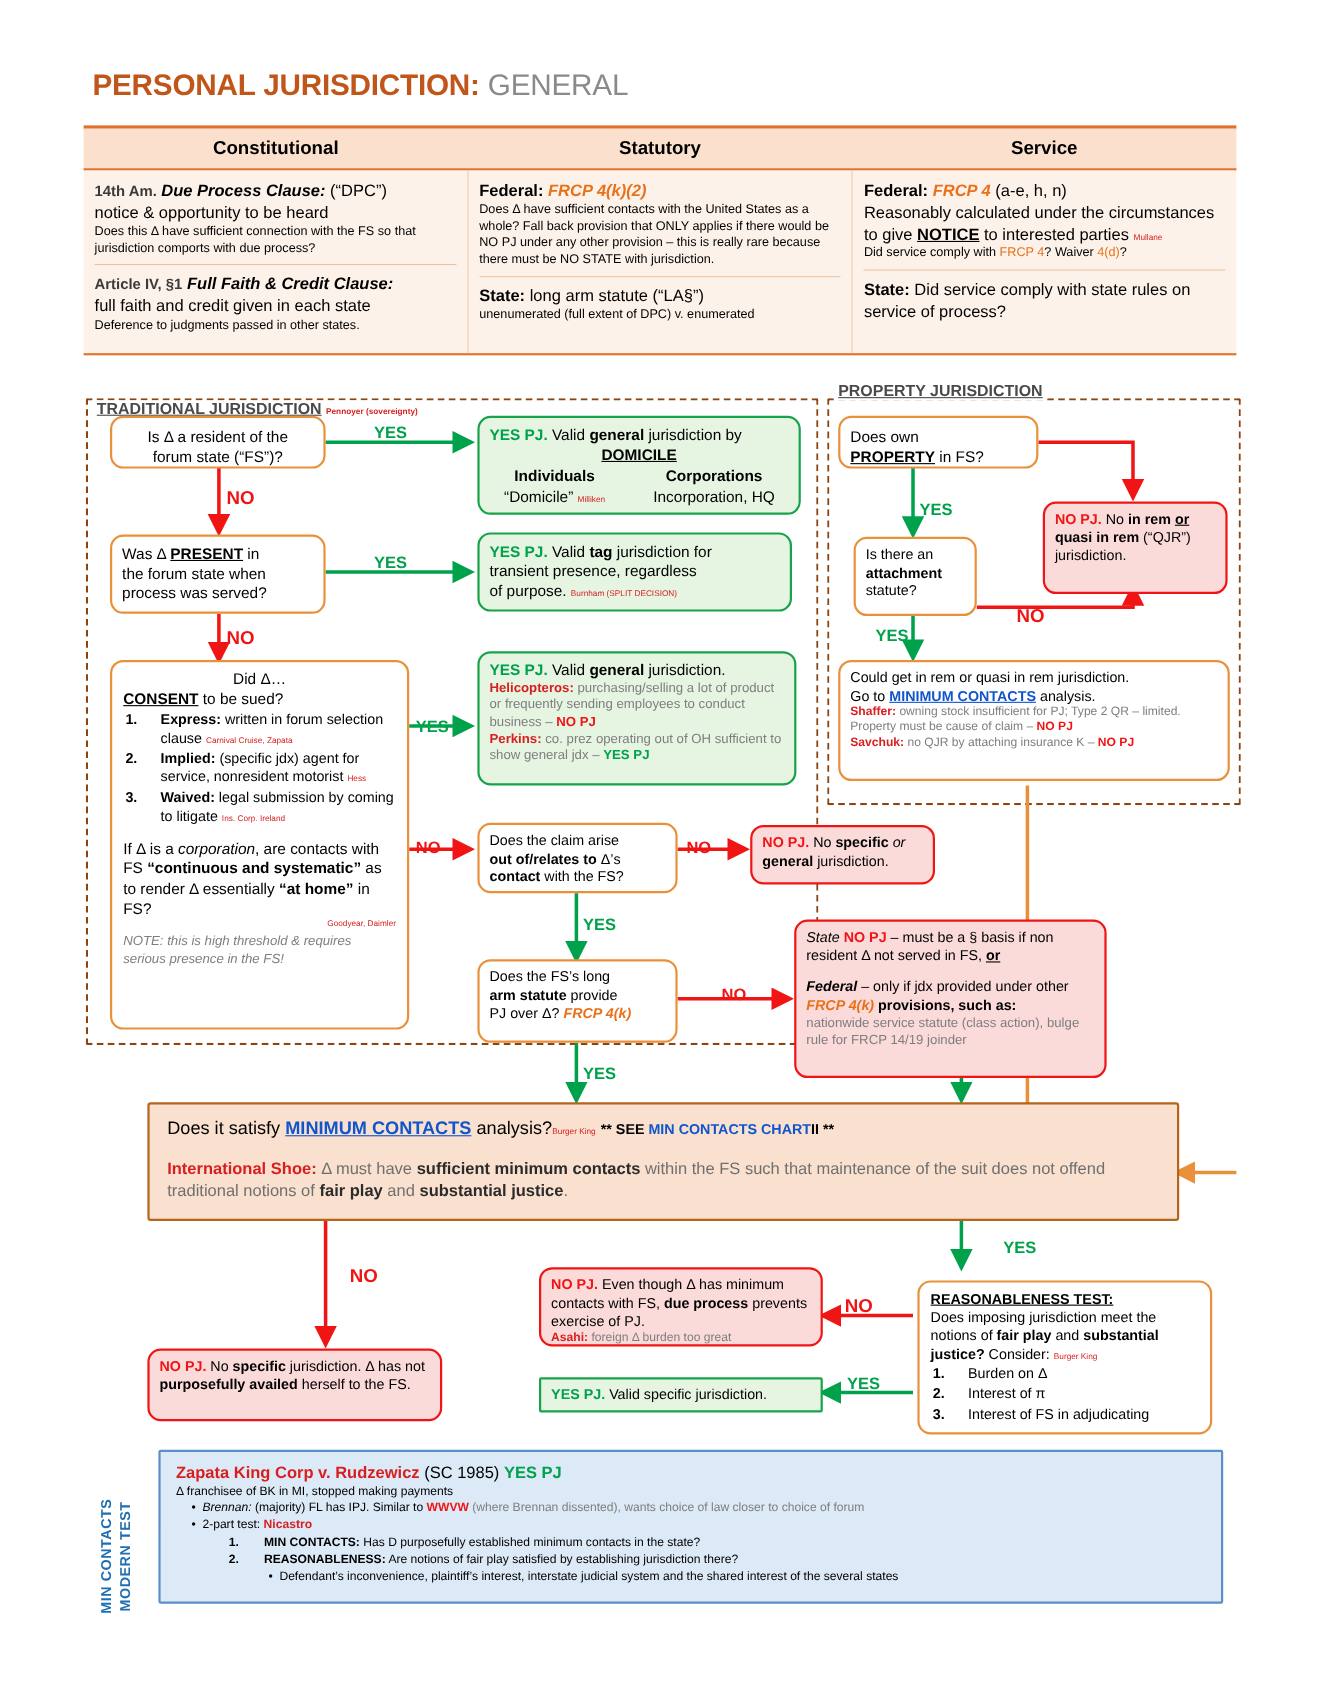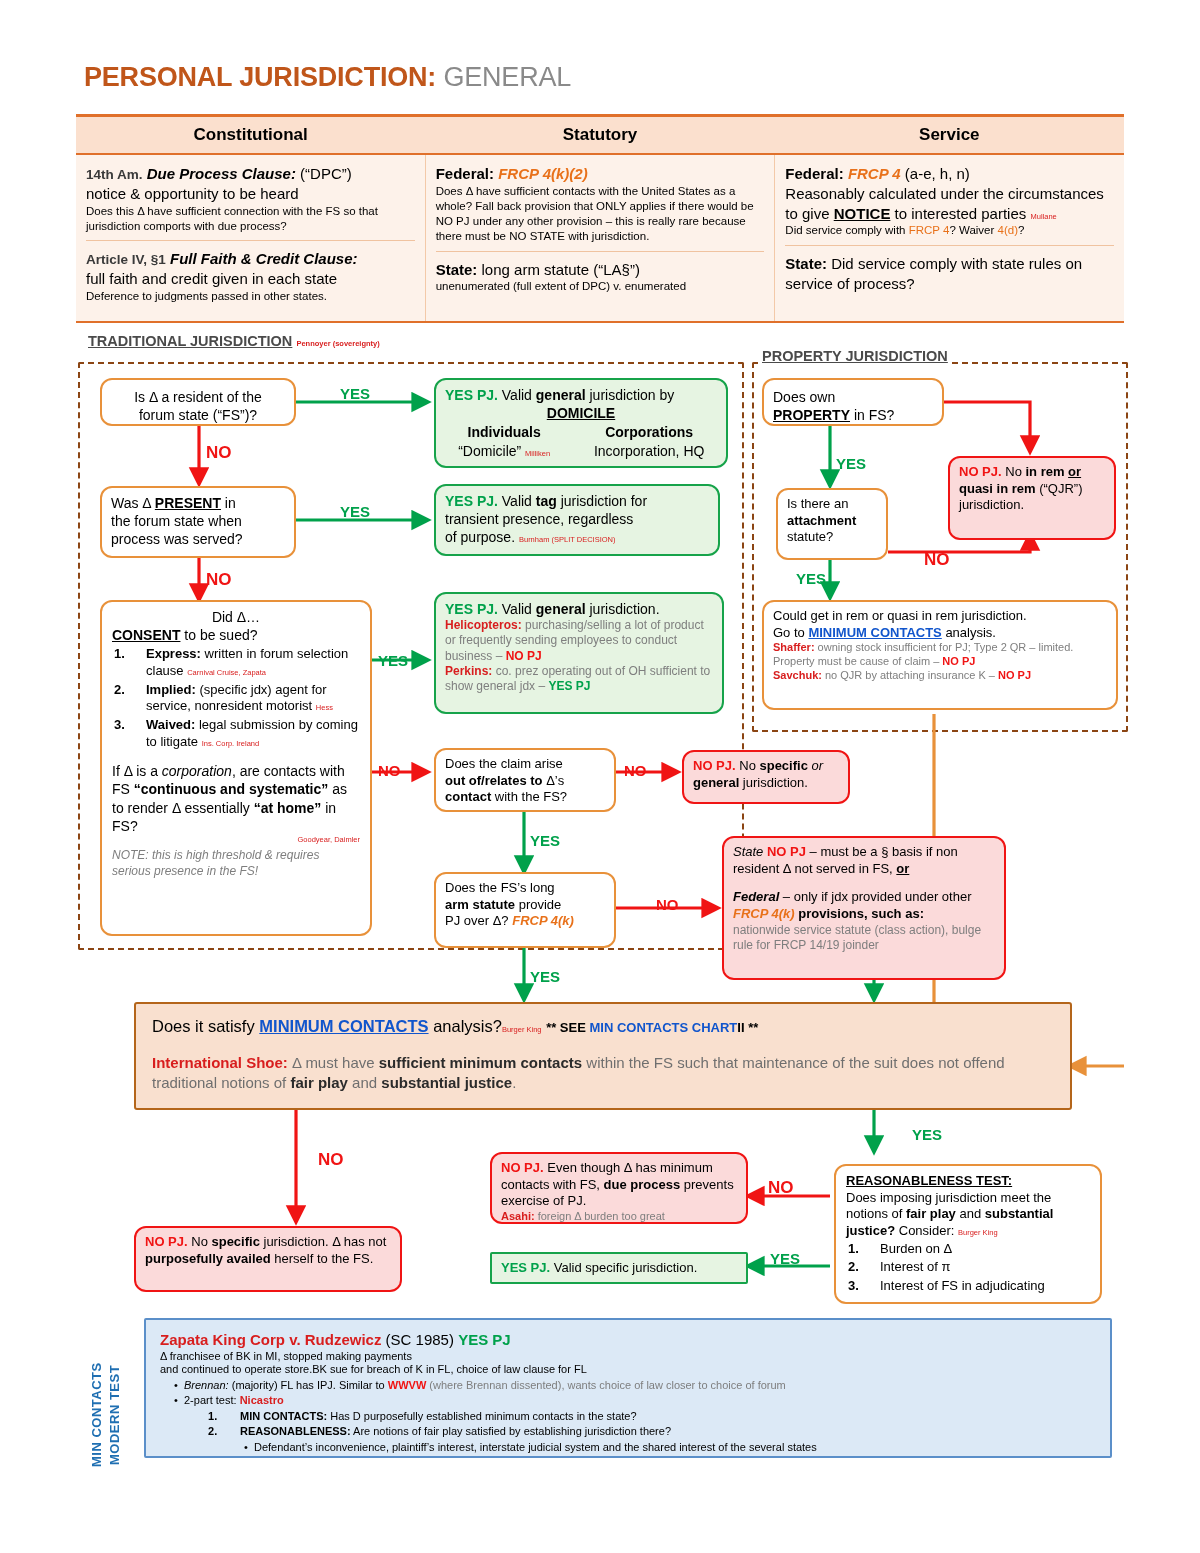--- a/index.html
+++ b/index.html
@@ -132,21 +132,21 @@
           <div class="big"><span class="b">State:</span>
             <span>Did service comply with state rules on service of process?</span></div>
         </div>
       </div>
     </div>
   </div>
 
   <div class="grp" style="left:78px;top:362px;width:662px;height:584px;"></div>
   <div class="grp" style="left:752px;top:362px;width:372px;height:366px;"></div>
 
-  <div class="grplab" style="left:84px;top:333px;">
+  <div class="grplab" style="left:84px;top:364px;">
     <span class="u">TRADITIONAL JURISDICTION</span>
     <span class="redtiny">Pennoyer (sovereignty)</span>
   </div>
   <div class="grplab" style="left:758px;top:348px;">
     <span class="u">PROPERTY JURISDICTION</span>
   </div>
 
   <svg class="wires" viewBox="0 0 1200 1553">
     <defs>
       <marker id="ag" markerWidth="7" markerHeight="7" refX="5.2" refY="3.2" orient="auto">
@@ -351,21 +351,20 @@
       <li>Interest of π</li>
       <li>Interest of FS in adjudicating</li>
     </ol>
   </div>
 
   <div class="vlabel" style="left:88px;top:1340px;height:150px;">MIN CONTACTS<br>MODERN TEST</div>
 
   <div class="bx blue" style="left:144px;top:1318px;width:968px;height:140px;padding:10px 14px;">
     <div class="s15"><span class="redi">Zapata King Corp v. Rudzewicz</span> <span>(SC 1985)</span> <span class="grn">YES PJ</span></div>
     <div class="s11">Δ franchisee of BK in MI, stopped making payments</div>
-    <div class="s11">and continued to operate store.BK sue for breach of K in FL, choice of law clause for FL</div>
     <ul class="dot s11">
       <li><span class="i">Brennan:</span><span> (majority) FL has IPJ. Similar to </span><span class="red">WWVW</span><span class="gray"> (where Brennan dissented), wants choice of law closer to choice of forum</span></li>
       <li><span>2-part test: </span><span class="redi">Nicastro</span></li>
     </ul>
     <ol class="num s11" style="margin-left:46px;">
       <li><span class="b">MIN CONTACTS:</span><span> Has D purposefully established minimum contacts in the state?</span></li>
       <li><span class="b">REASONABLENESS:</span><span> Are notions of fair play satisfied by establishing jurisdiction there?</span></li>
     </ol>
     <ul class="dot s11" style="margin-left:70px;">
       <li>Defendant’s inconvenience, plaintiff’s interest, interstate judicial system and the shared interest of the several states</li>

